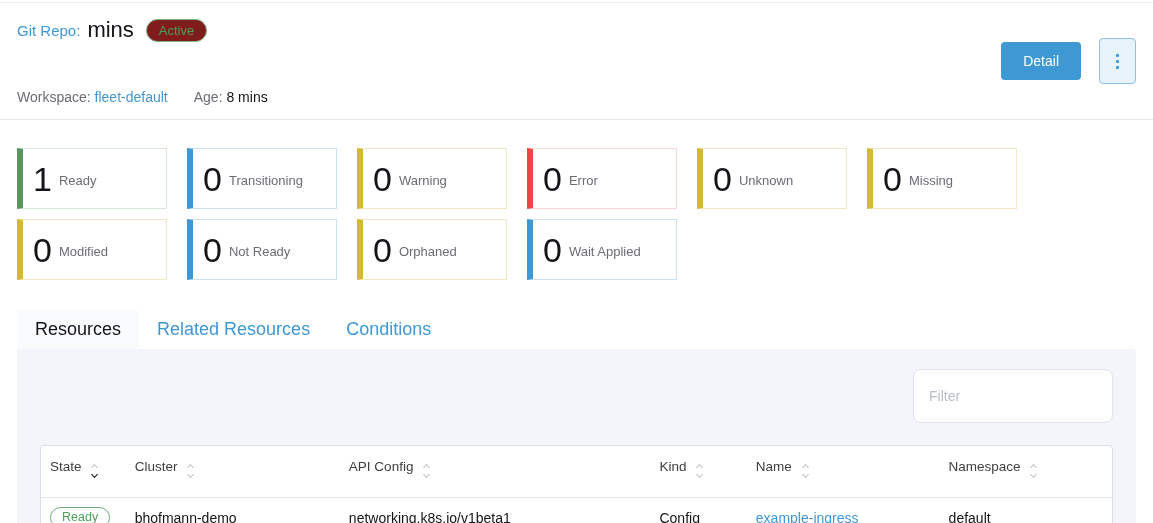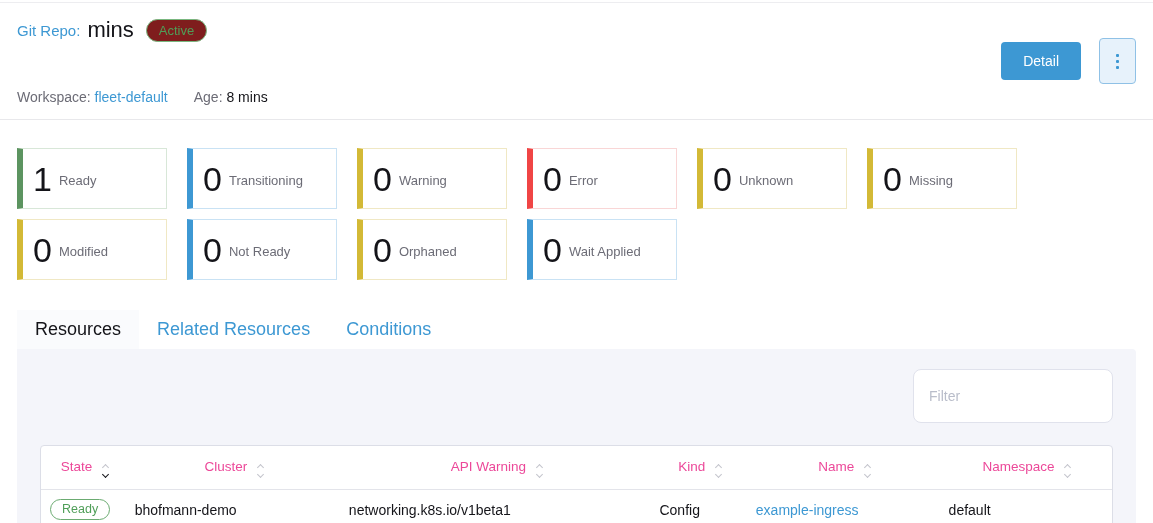--- a/index.html
+++ b/index.html
@@ -46,22 +46,22 @@
   .panel { margin:0 17px; background:#f4f5fa; border-radius:0 4px 4px 4px; padding:20px 23px 20px; }
   .filter-row { display:flex; justify-content:flex-end; margin-bottom:22px; }
   .filter-input { width:200px; height:54px; background:#fff; border:1px solid #e0e2ec;
     border-radius:8px; padding:0 15px; font-size:14px; color:#141419; outline:none;
     font-family:"Liberation Sans","DejaVu Sans",sans-serif; }
   .filter-input::placeholder { color:#b9bdca; }
 
   
   table { width:100%; background:#fff; border:1px solid #dcdee7; border-radius:4px;
     border-collapse:separate; border-spacing:0; }
-  th { text-align:center; font-weight:400; font-size:13.5px; color:#ec4899;
-    padding:13px 8px 12px; border-bottom:1px solid #e3e4ea; cursor:pointer; white-space:nowrap; }
+  th { text-align:left; font-weight:400; font-size:13.5px; color:#404040;
+    padding:13px 8px 20px; border-bottom:1px solid #e3e4ea; cursor:pointer; white-space:nowrap; }
   th:first-child, td:first-child { padding-left:9px; }
   td { padding:9px 8px; font-size:14px; color:#141419; }
   .sort { display:inline-flex; flex-direction:column; margin-left:7px; vertical-align:1px; }
   .chev { display:block; width:5px; height:5px;
     border-right:1.5px solid #c3c4cc; border-bottom:1.5px solid #c3c4cc; }
   .chev.up { transform:rotate(-135deg); margin-bottom:2px; }
   .chev.down { transform:rotate(45deg); }
   .sort.active .chev.down { border-color:#141419; }
   .ready-pill { display:inline-block; border:1px solid #6bab71; color:#4f9e58;
     border-radius:12px; padding:2px 11px 3px; font-size:12.5px; background:#fff; }
@@ -177,21 +177,21 @@
             </span>
         </th>
         <th>
           <span>Cluster</span>
           <span class="sort">
               <i class="chev up"></i>
               <i class="chev down"></i>
             </span>
         </th>
         <th>
-          <span>API Warning</span>
+          <span>API Config</span>
           <span class="sort">
               <i class="chev up"></i>
               <i class="chev down"></i>
             </span>
         </th>
         <th>
           <span>Kind</span>
           <span class="sort">
               <i class="chev up"></i>
               <i class="chev down"></i>

